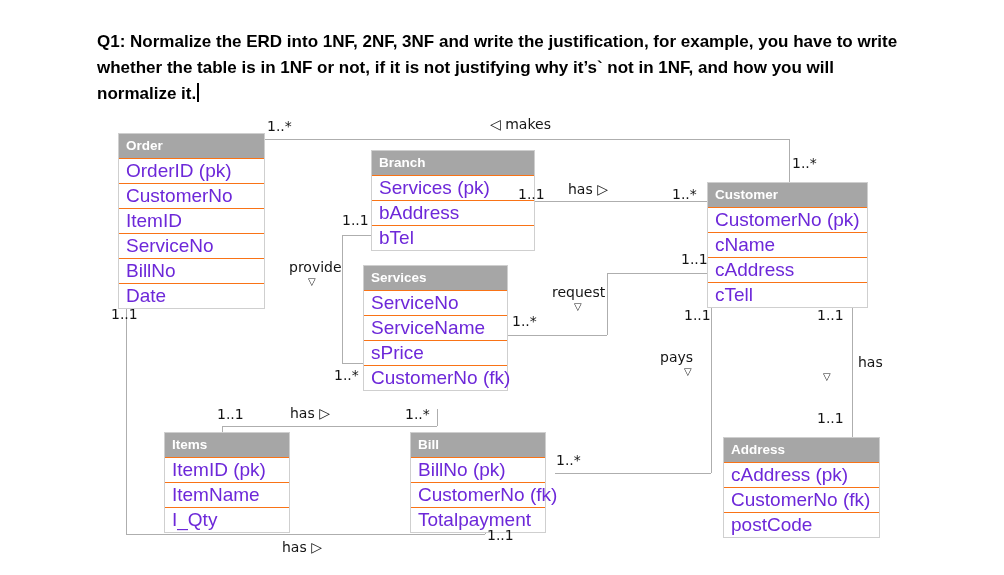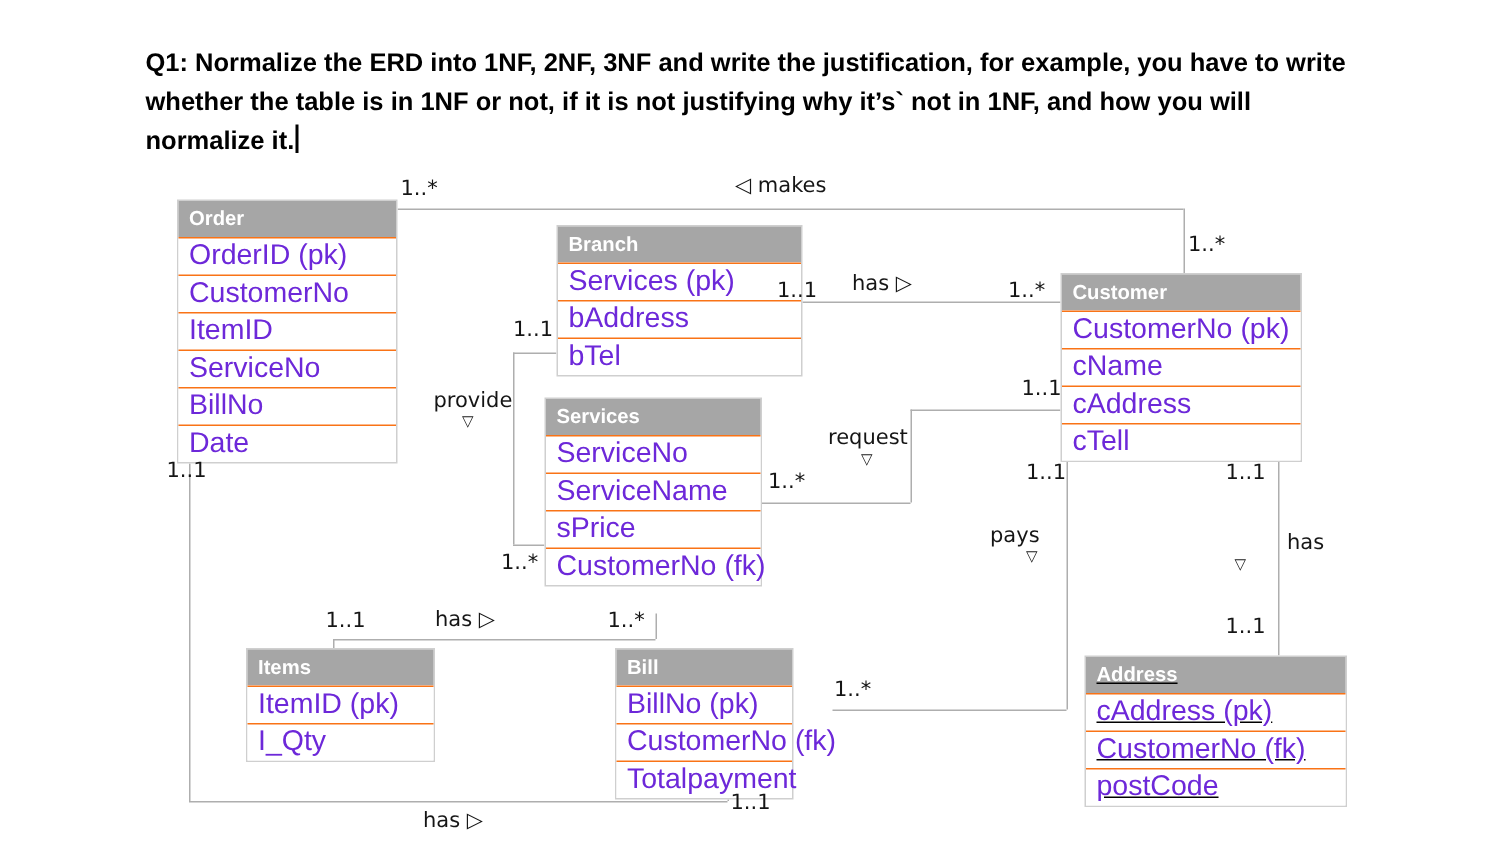--- a/index.html
+++ b/index.html
@@ -68,31 +68,32 @@
   <div class="entity-header">Customer</div>
   <div class="entity-row">CustomerNo (pk)</div>
   <div class="entity-row">cName</div>
   <div class="entity-row">cAddress</div>
   <div class="entity-row">cTell</div>
 </div>
 
 <div class="entity" style="left:148px;top:432px;width:126px;margin-left:16px;">
   <div class="entity-header">Items</div>
   <div class="entity-row">ItemID (pk)</div>
+  <div class="entity-row">ItemName</div>
   <div class="entity-row">I_Qty</div>
 </div>
 
-<div class="entity" style="left:410px;top:432px;width:119px;">
+<div class="entity" style="left:410px;top:432px;width:136px;">
   <div class="entity-header">Bill</div>
   <div class="entity-row">BillNo (pk)</div>
   <div class="entity-row">CustomerNo (fk)</div>
   <div class="entity-row">Totalpayment</div>
 </div>
 
-<div class="entity" style="left:723px;top:437px;width:175px;text-decoration:underline;">
+<div class="entity" style="left:723px;top:437px;width:157px;">
   <div class="entity-header">Address</div>
   <div class="entity-row">cAddress (pk)</div>
   <div class="entity-row">CustomerNo (fk)</div>
   <div class="entity-row">postCode</div>
 </div>
 
 <span class="lbl" style="left:267px;top:118px;">1..*</span>
 <span class="lbl" style="left:490px;top:116px;">◁ makes</span>
 <span class="lbl" style="left:792px;top:155px;">1..*</span>
 <span class="lbl" style="left:518px;top:186px;">1..1</span>

